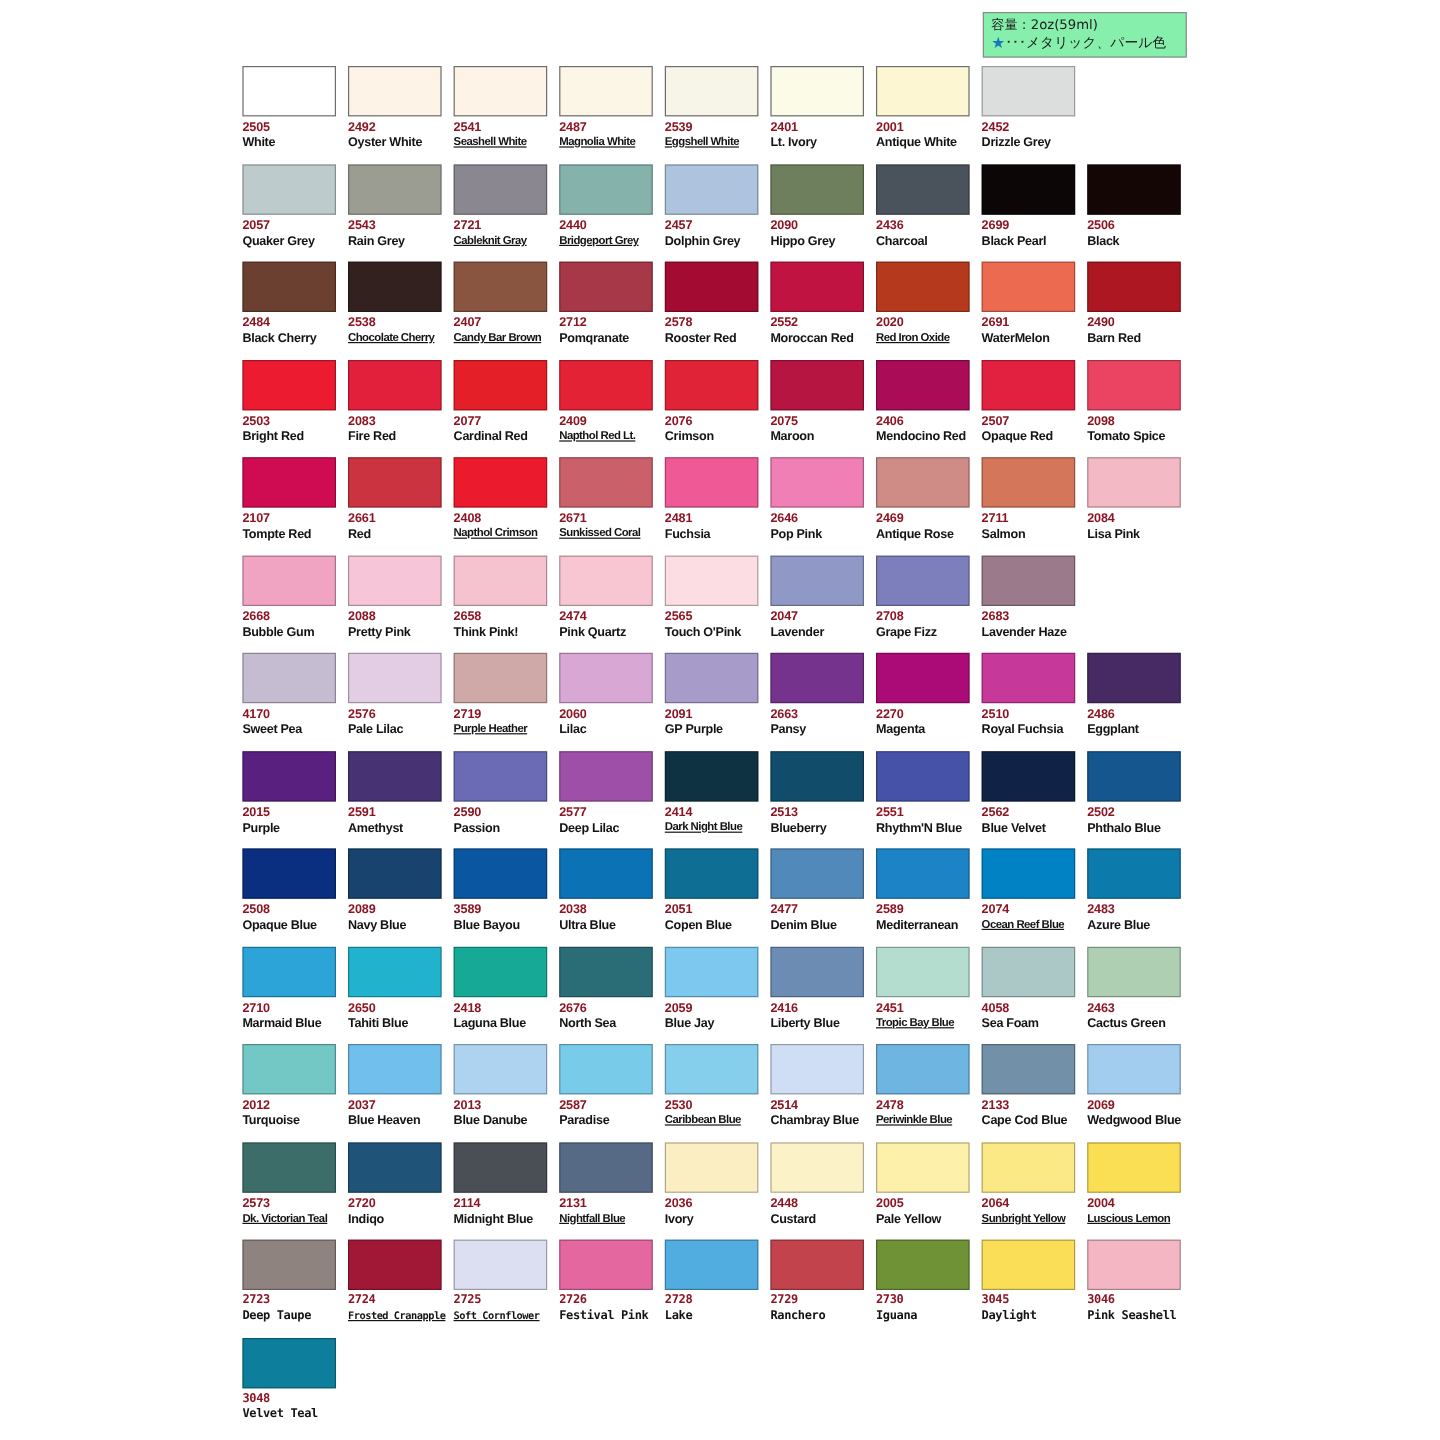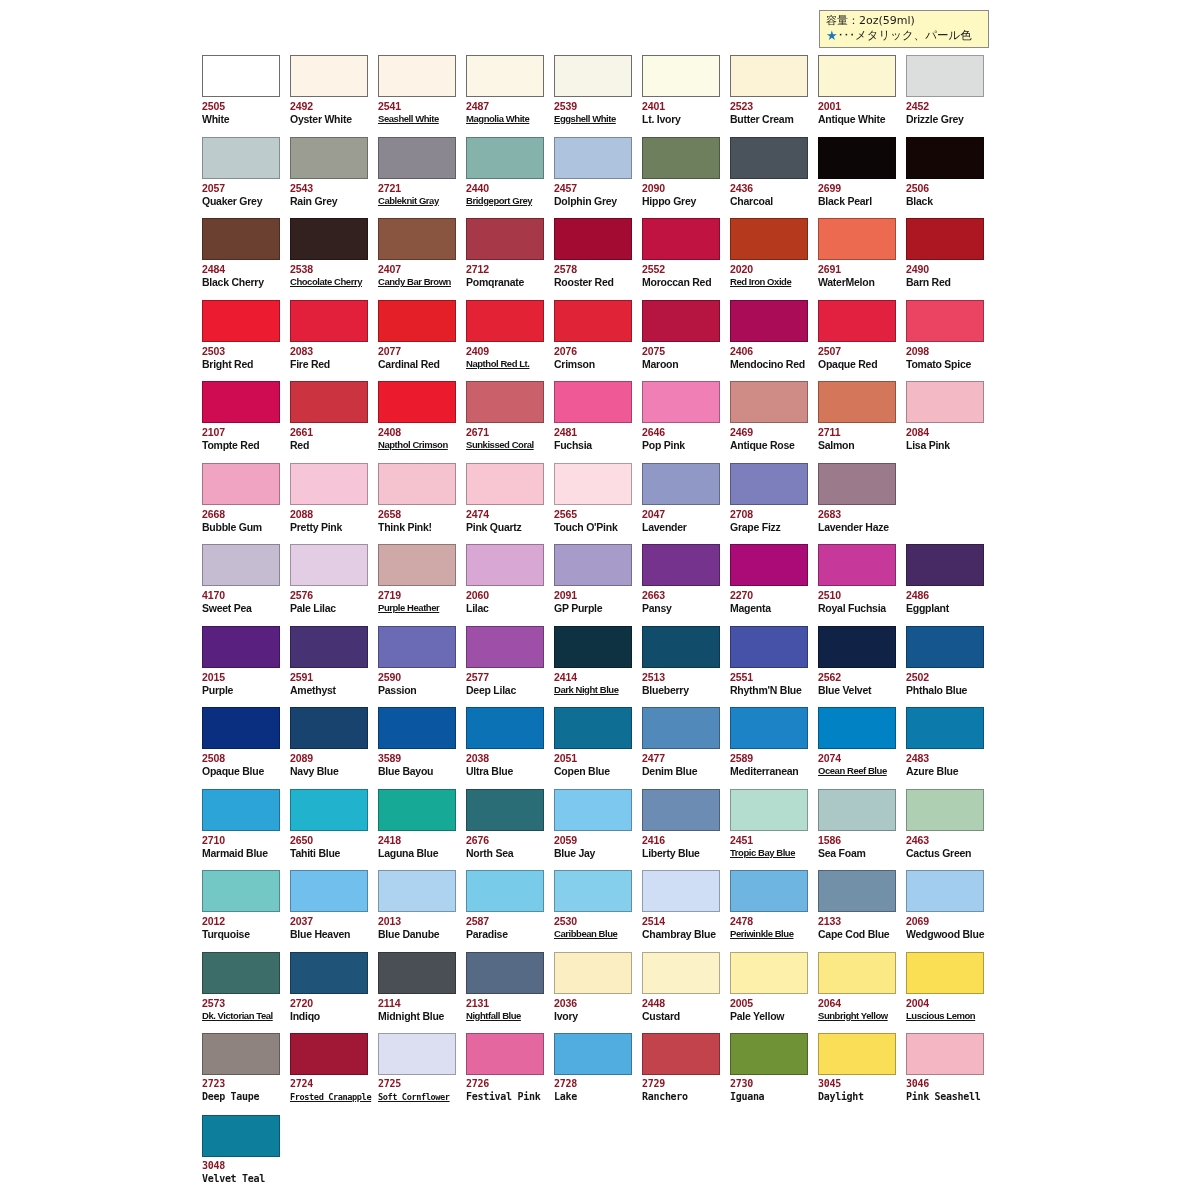--- a/index.html
+++ b/index.html
@@ -12,21 +12,21 @@
     position:relative;
   }
   #chart-root{position:relative;width:1200px;height:1200px;}
 
   
   .legend-box{
     position:absolute;
     left:819px; top:10px;
     width:170px;
     border:1px solid #8a8a8a;
-    background:#fef9c3;
+    background:#86efac;
     padding:3px 6px 4px 6px;
     box-sizing:border-box;
   }
   .legend-line{
     font-family:"DejaVu Sans",sans-serif;
     font-size:11px;
     line-height:14px;
     color:#1a1a1a;
     white-space:nowrap;
     letter-spacing:0px;
@@ -135,25 +135,20 @@
           <div class="chip outline" style="background: rgb(247, 245, 232);"></div>
           <div class="code">2539</div>
           <div class="cname">Eggshell White</div>
         </div>
         <div class="cell">
           <div class="chip outline" style="background: rgb(251, 251, 231);"></div>
           <div class="code">2401</div>
           <div class="cname">Lt. Ivory</div>
         </div>
         <div class="cell">
-          <div class="chip outline" style="background: rgb(252, 242, 214);"></div>
-          <div class="code">2523</div>
-          <div class="cname">Butter Cream</div>
-        </div>
-        <div class="cell">
           <div class="chip outline" style="background: rgb(252, 247, 210);"></div>
           <div class="code">2001</div>
           <div class="cname">Antique White</div>
         </div>
         <div class="cell">
           <div class="chip" style="background: rgb(220, 221, 221);"></div>
           <div class="code">2452</div>
           <div class="cname">Drizzle Grey</div>
         </div>
       </div>
@@ -559,21 +554,21 @@
           <div class="code">2416</div>
           <div class="cname">Liberty Blue</div>
         </div>
         <div class="cell narrow">
           <div class="chip" style="background: rgb(180, 221, 208);"></div>
           <div class="code">2451</div>
           <div class="cname">Tropic Bay Blue</div>
         </div>
         <div class="cell">
           <div class="chip" style="background: rgb(171, 200, 199);"></div>
-          <div class="code">1586</div>
+          <div class="code">4058</div>
           <div class="cname">Sea Foam</div>
         </div>
         <div class="cell">
           <div class="chip" style="background: rgb(174, 207, 178);"></div>
           <div class="code">2463</div>
           <div class="cname">Cactus Green</div>
         </div>
       </div>
       <div class="row">
         <div class="cell">

